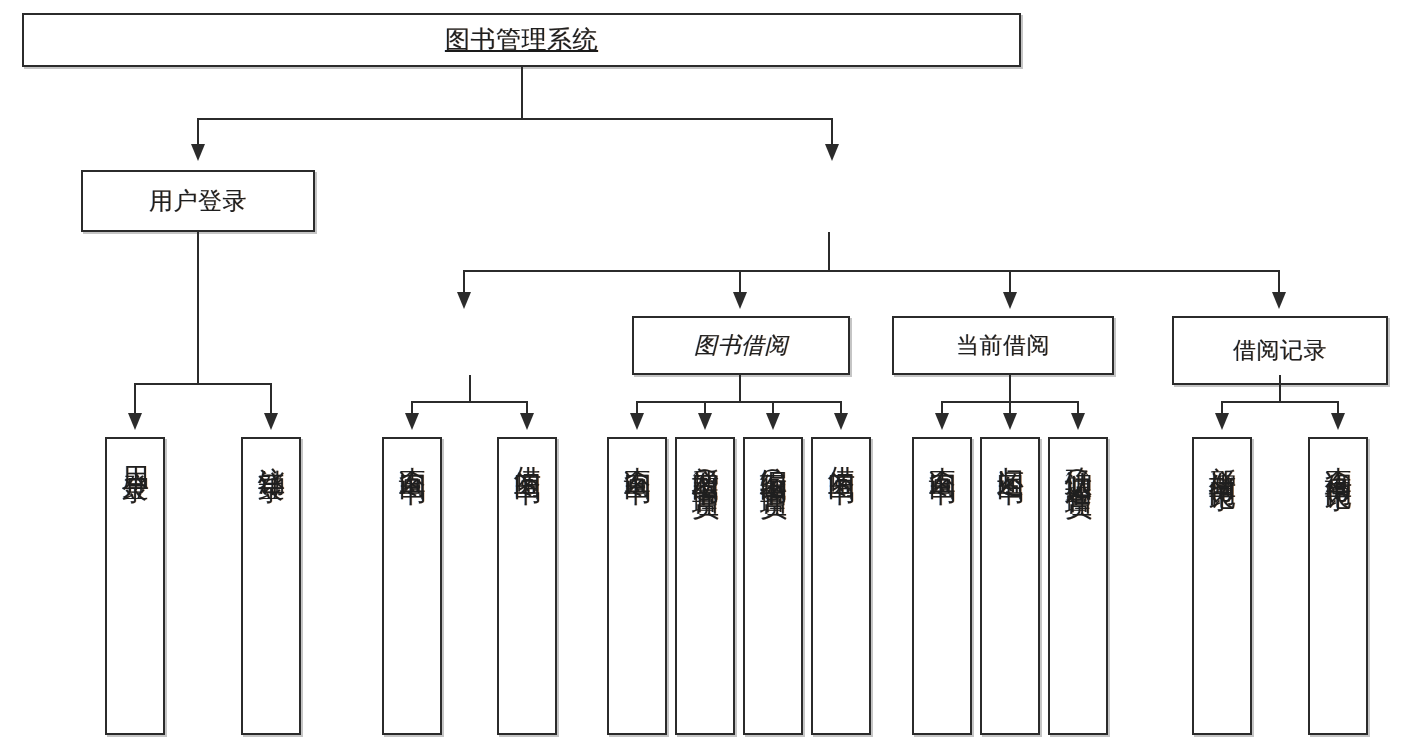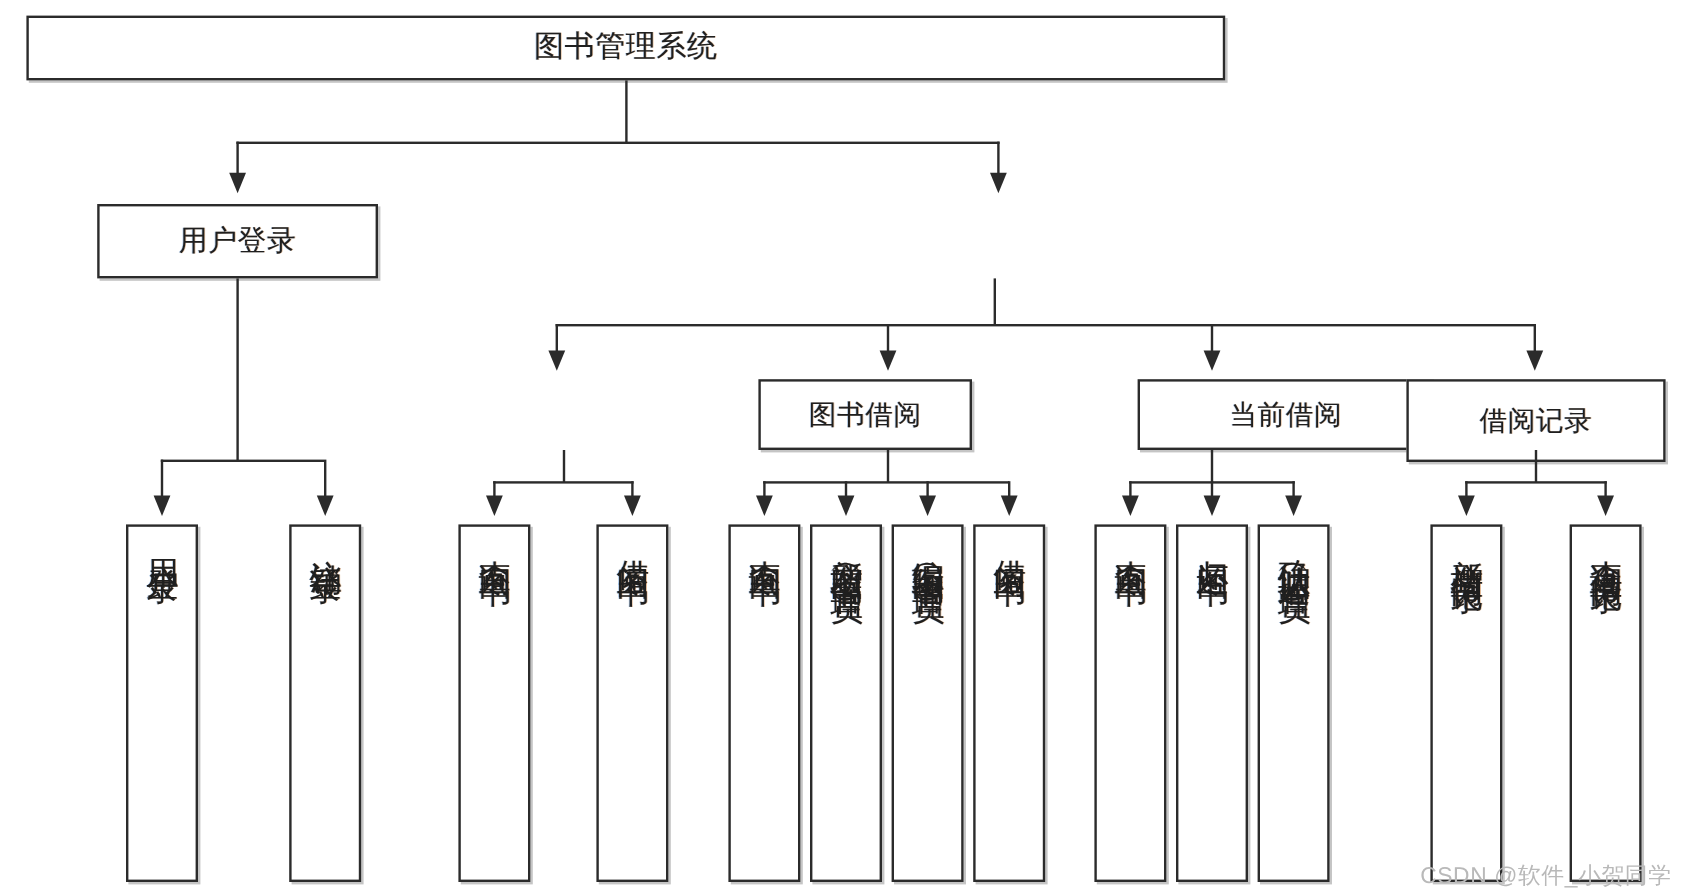--- a/index.html
+++ b/index.html
@@ -28,21 +28,21 @@
     text-align:center;
     line-height:1.18;
   }
   .node .label{
     display:block;
     color:#1f1f1f;
     letter-spacing:.5px;
     text-shadow:0.6px 0 0 rgba(196,120,50,.45), -0.6px 0 0 rgba(70,130,200,.40);
   }
   
-  .node.root{ border-width:2px; }
+  .node.root{ border-width:2px;text-decoration:underline; }
   .node.root .label{ font-size:25px; }
   
   .node.h2 .label{ font-size:24px; }
   .node.h3 .label{ font-size:23px; }
   
   .node.leaf{
     align-items:flex-start;
     justify-content:center;
     padding-top:6px;
   }
@@ -115,24 +115,24 @@
 
   <div class="ln v" style="left:463px;top:270px;width:2px;height:24px;"></div>
   <div class="arrow" style="left:457px;top:292px;"></div>
   <div class="ln v" style="left:739px;top:270px;width:2px;height:24px;"></div>
   <div class="arrow" style="left:733px;top:292px;"></div>
   <div class="ln v" style="left:1009px;top:270px;width:2px;height:24px;"></div>
   <div class="arrow" style="left:1003px;top:292px;"></div>
   <div class="ln v" style="left:1278px;top:270px;width:2px;height:24px;"></div>
   <div class="arrow" style="left:1272px;top:292px;"></div>
 
-  <div class="node h3" style="left:632px;top:316px;width:178px;height:59px;">
+  <div class="node h3" style="left:632px;top:316px;width:218px;height:59px;font-style:italic;">
     <span class="label">图书借阅</span>
   </div>
-  <div class="node h3" style="left:948px;top:316px;width:247px;height:59px;">
+  <div class="node h3" style="left:892px;top:316px;width:222px;height:59px;">
     <span class="label">当前借阅</span>
   </div>
   <div class="node h3" style="left:1172px;top:316px;width:216px;height:69px;">
     <span class="label">借阅记录</span>
   </div>
 
   <div class="ln v" style="left:469px;top:375px;width:2px;height:27px;"></div>
   <div class="ln h" style="left:411px;top:401px;width:117px;height:2px;"></div>
   <div class="ln v" style="left:411px;top:401px;width:2px;height:14px;"></div>
   <div class="arrow" style="left:405px;top:413px;"></div>
@@ -203,15 +203,14 @@
     <span class="label">确认归还（管理员）</span>
   </div>
 
   <div class="node leaf" style="left:1192px;top:437px;width:60px;height:298px;">
     <span class="label">新增借阅记录</span>
   </div>
   <div class="node leaf" style="left:1308px;top:437px;width:60px;height:298px;">
     <span class="label">查询借阅记录</span>
   </div>
 
-  <div id="watermark">CSDN @软件_小贺同学</div>
 
 </div>
 
 </body></html>

